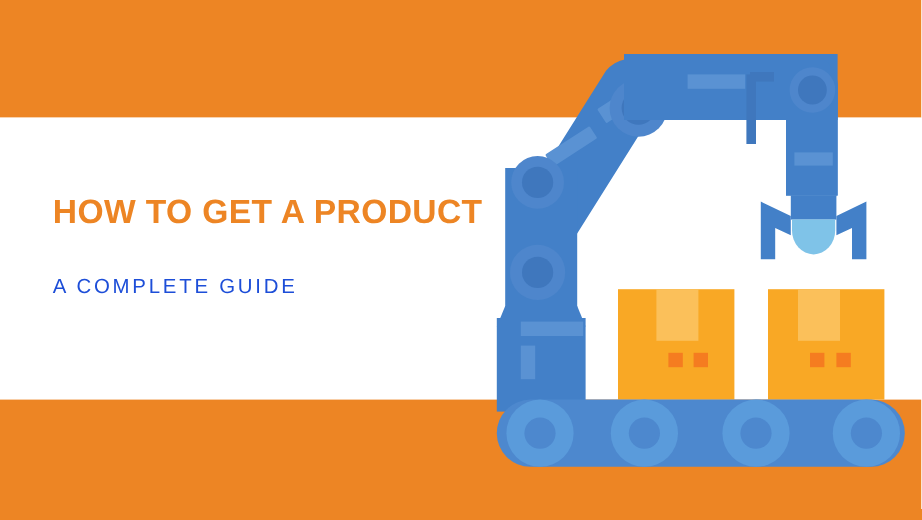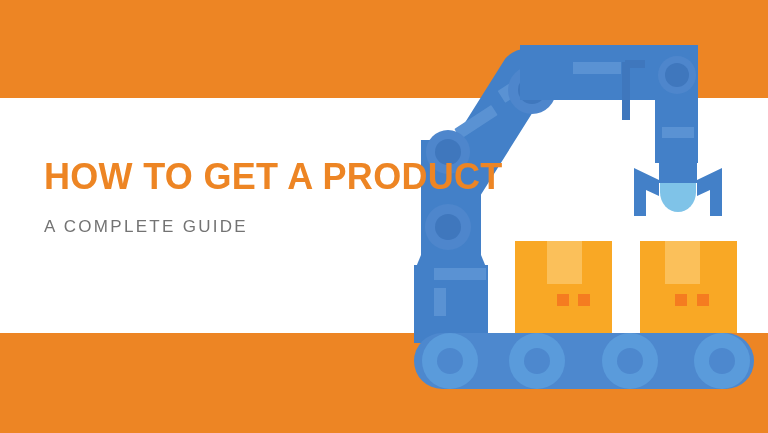--- a/index.html
+++ b/index.html
@@ -36,33 +36,33 @@
   }
   
   .text-block {
     position: absolute;
     left: 44px;
     top: 155px;
     width: 380px;
   }
   .headline {
     color: #ed8524;
-    font-size: 36px;
+    font-size: 28px;
     font-weight: bold;
     line-height: 44px;
     letter-spacing: 0.3px;
     margin: 0;
     white-space: nowrap;
   }
   .subtitle {
-    color: #737373;
+    color: #1d4ed8;
     font-size: 17px;
     font-weight: normal;
     letter-spacing: 2.3px;
-    margin: 18px 0 0 0;
+    margin: 30px 0 0 0;
     white-space: nowrap;
   }
   
   .illo {
     position: absolute;
     left: 0; top: 0;
     width: 768px; height: 433px;
   }
 </style>
 </head>

